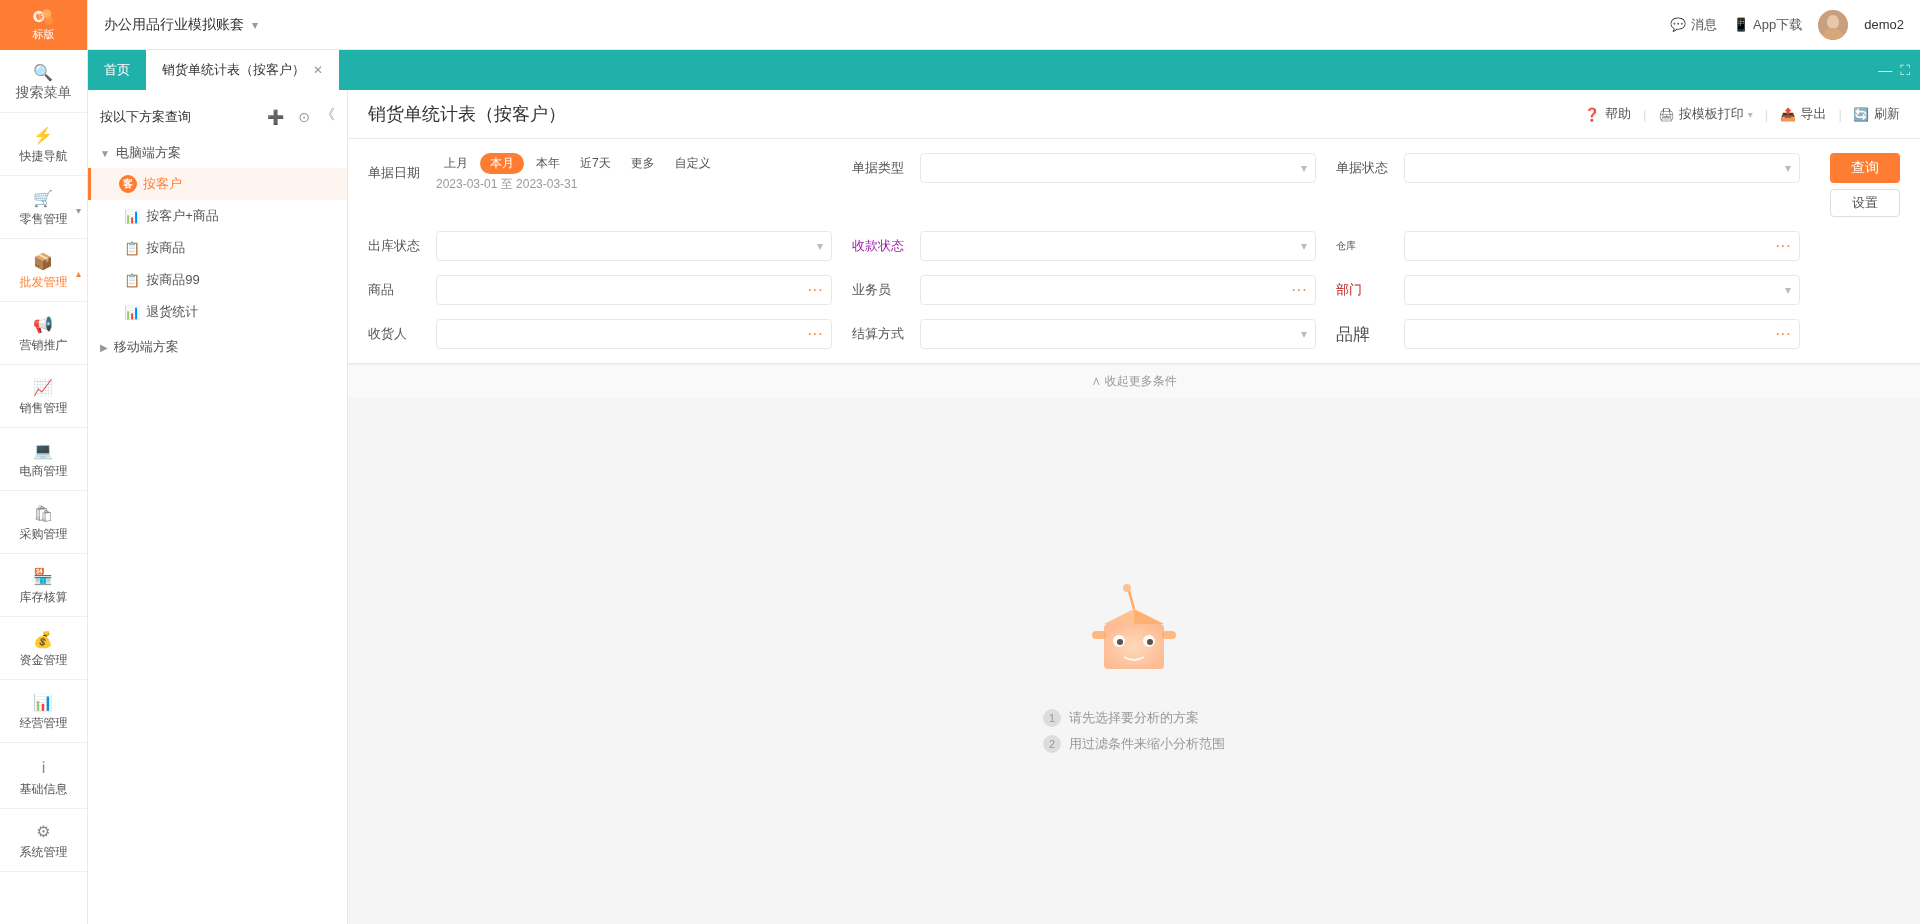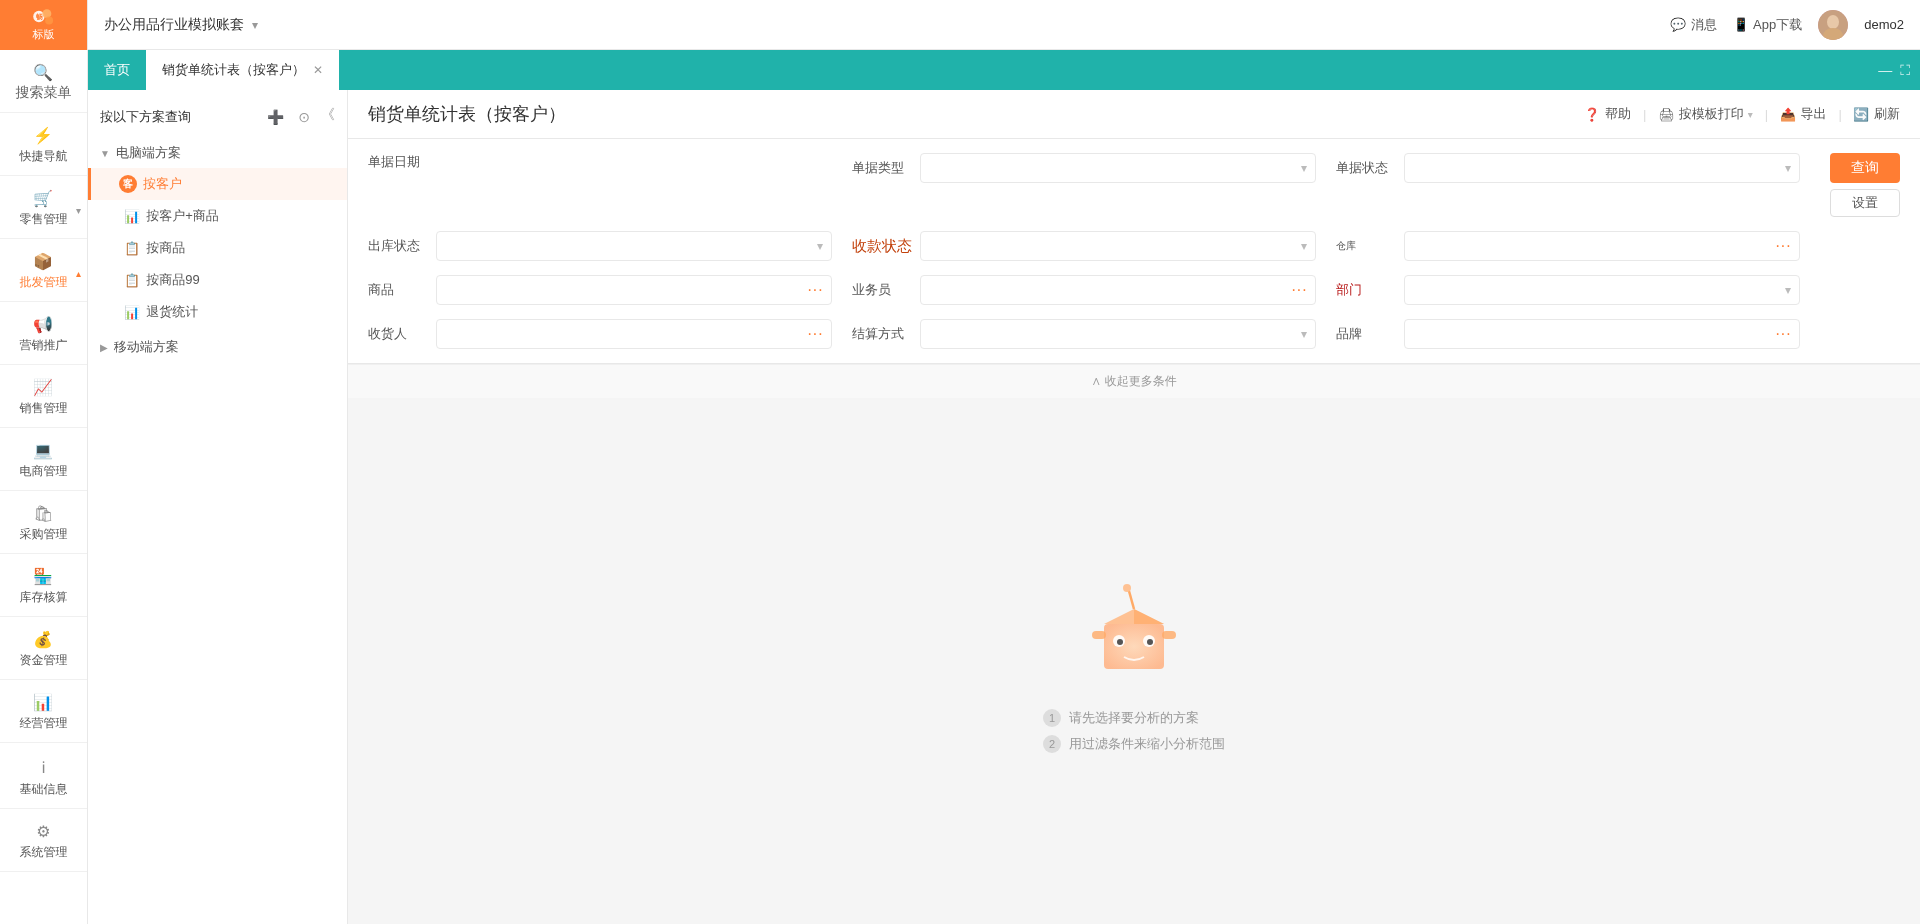--- a/index.html
+++ b/index.html
@@ -290,20 +290,31 @@
               <span>刷新</span>
             </div>
           </div>
         </div>
 
         <div class="filter-area">
 
           <div style="display:flex; align-items:flex-start; gap:20px; margin-bottom:14px;">
             <div style="display:flex;align-items:center;gap:8px;flex:1;">
               <span style="font-size:13px;color:#555;white-space:nowrap;min-width:60px;">单据日期</span>
+              <div style="display:flex;flex-direction:column;gap:2px;">
+                <div class="date-buttons">
+                  <span class="date-btn">上月</span>
+                  <span class="date-btn active">本月</span>
+                  <span class="date-btn">本年</span>
+                  <span class="date-btn">近7天</span>
+                  <span class="date-btn">更多</span>
+                  <span class="date-btn">自定义</span>
+                </div>
+                <span class="date-range">2023-03-01 至 2023-03-31</span>
+              </div>
             </div>
 
             <div style="display:flex;align-items:center;gap:8px;flex:1;">
               <span style="font-size:13px;color:#555;white-space:nowrap;min-width:60px;">单据类型</span>
               <div class="filter-select" style="flex:1;">
                 <span class="filter-select-text"></span>
                 <span class="filter-select-arrow">▾</span>
               </div>
             </div>
 
@@ -324,21 +335,21 @@
           <div style="display:flex;align-items:center;gap:20px;margin-bottom:14px;">
             <div style="display:flex;align-items:center;gap:8px;flex:1;">
               <span style="font-size:13px;color:#555;white-space:nowrap;min-width:60px;">出库状态</span>
               <div class="filter-select" style="flex:1;">
                 <span class="filter-select-text"></span>
                 <span class="filter-select-arrow">▾</span>
               </div>
             </div>
 
             <div style="display:flex;align-items:center;gap:8px;flex:1;">
-              <span style="font-size:15px;color:#c2410c;white-space:nowrap;min-width:60px;">收款状态</span>
+              <span style="font-size:13px;color:#a21caf;white-space:nowrap;min-width:60px;">收款状态</span>
               <div class="filter-select" style="flex:1;">
                 <span class="filter-select-text"></span>
                 <span class="filter-select-arrow">▾</span>
               </div>
             </div>
 
             <div style="display:flex;align-items:center;gap:8px;flex:1;">
               <span style="font-size:10px;color:#555;white-space:nowrap;min-width:60px;">仓库</span>
               <div class="filter-select" style="flex:1;">
                 <span class="filter-select-text"></span>
@@ -388,21 +399,21 @@
 
             <div style="display:flex;align-items:center;gap:8px;flex:1;justify-content:flex-end;">
               <span style="font-size:13px;color:#555;white-space:nowrap;min-width:60px;">结算方式</span>
               <div class="filter-select" style="flex:1;">
                 <span class="filter-select-text"></span>
                 <span class="filter-select-arrow">▾</span>
               </div>
             </div>
 
             <div style="display:flex;align-items:center;gap:8px;flex:1;">
-              <span style="font-size:13px;color:#555;white-space:nowrap;min-width:60px;">品牌</span>
+              <span style="font-size:17px;color:#555;white-space:nowrap;min-width:60px;">品牌</span>
               <div class="filter-select" style="flex:1;">
                 <span class="filter-select-text"></span>
                 <span class="filter-ellipsis">···</span>
               </div>
             </div>
 
             <div style="width:80px;"></div>
           </div>
 
         </div>

